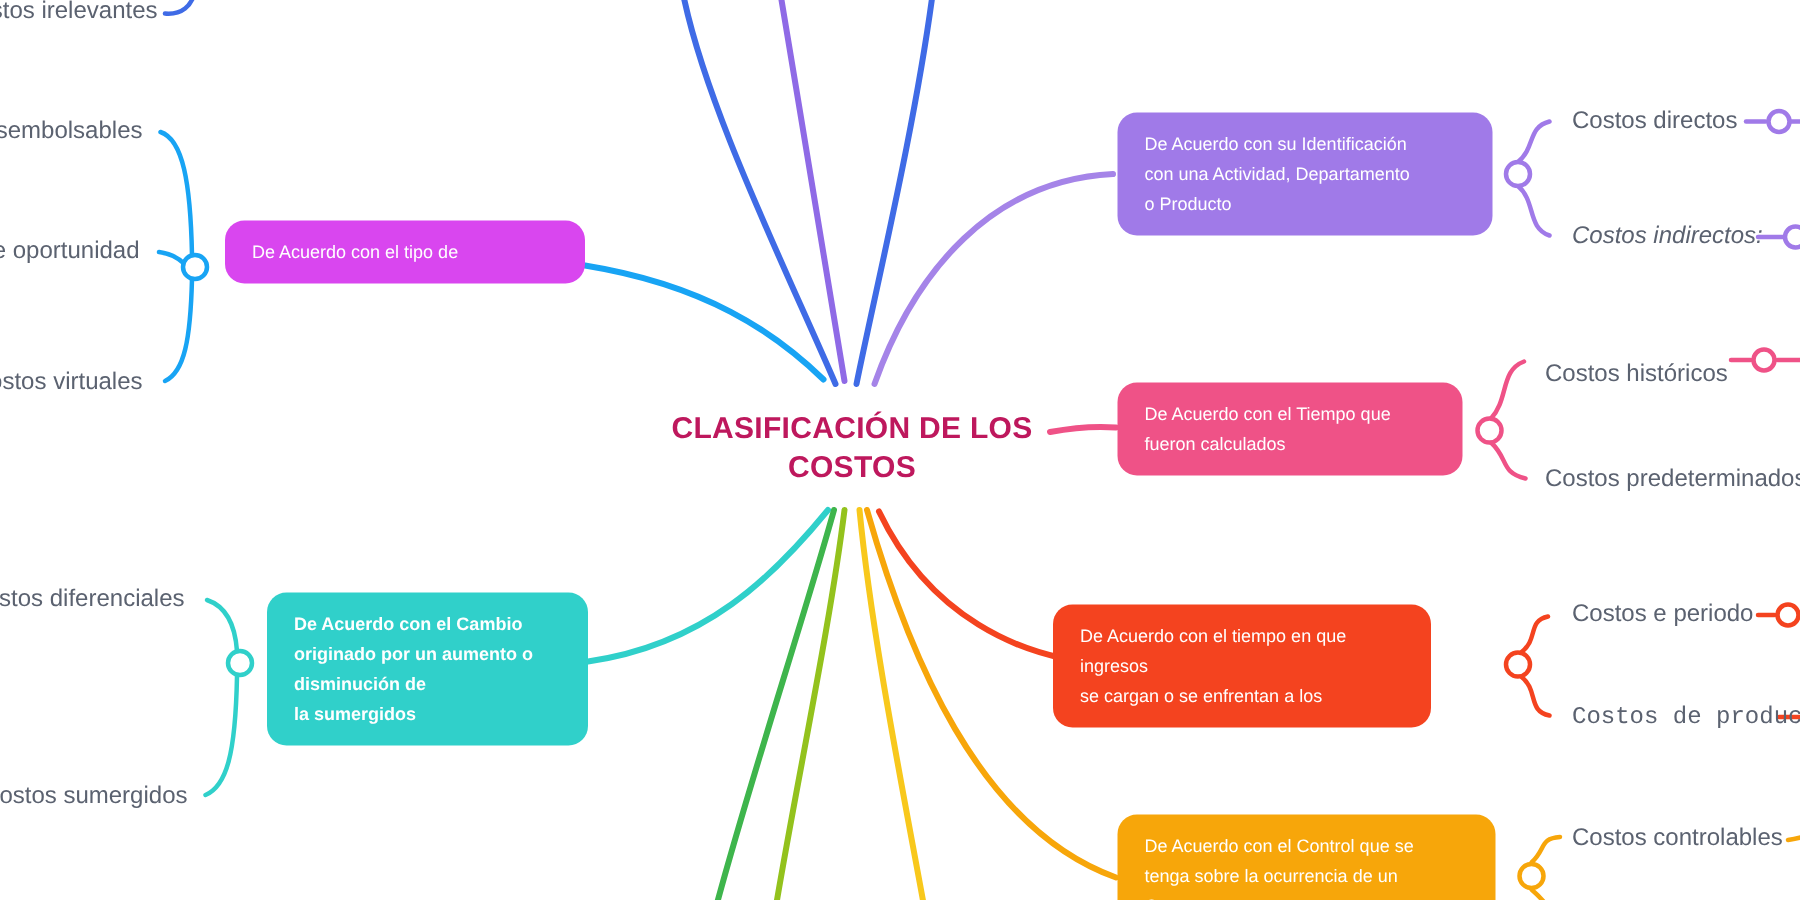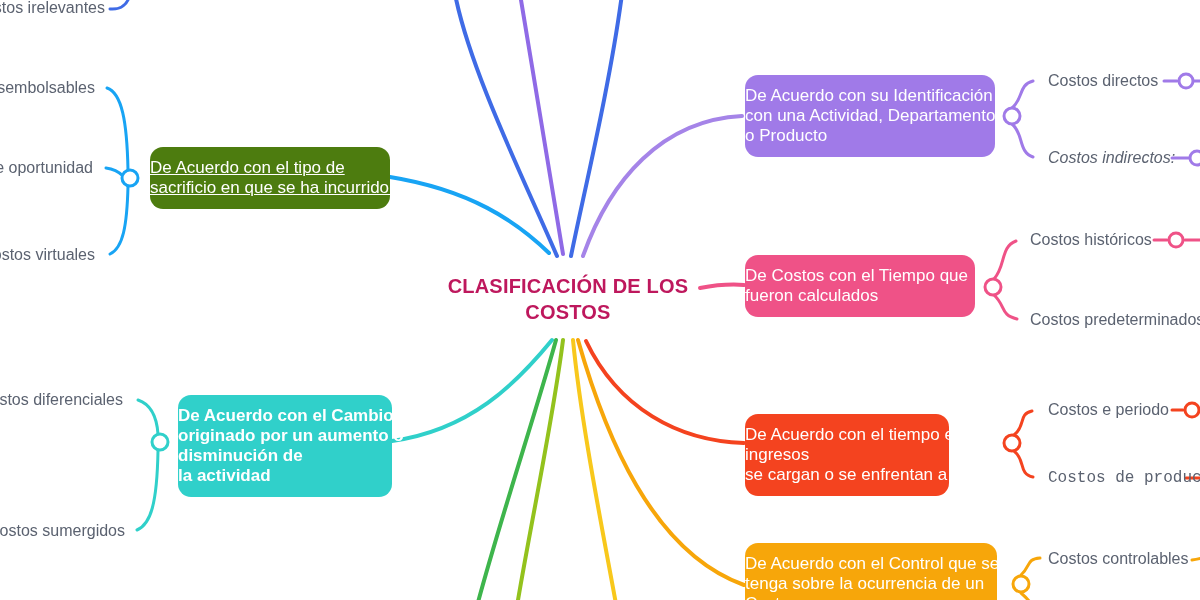--- a/index.html
+++ b/index.html
@@ -13,25 +13,25 @@
   svg.edges path{fill:none;stroke-linecap:round;}
   .w4{stroke-width:4px;} .w3{stroke-width:3px;}
   .st-royal{stroke:#3f6be6;} .st-purpleline{stroke:#8f6ae6;} .st-lpurple{stroke:#a584e8;}
   .st-blue{stroke:#18a4f4;} .st-teal{stroke:#30d0ca;} .st-green{stroke:#3eb54c;}
   .st-ygreen{stroke:#93c21d;} .st-yellow{stroke:#f8c81c;} .st-orange{stroke:#f7a60a;}
   .st-red{stroke:#f4431f;} .st-pink{stroke:#ef5287;} .st-purple{stroke:#a07ae8;}
   circle.conn{fill:#ffffff;stroke-width:3px;}
 
   .node{
     position:absolute;border-radius:13px;color:#ffffff;
-    padding:11px 0;font-size:17px;line-height:20px;
+    padding:11px 18px;font-size:12px;line-height:20px;
     box-sizing:border-box;
   }
   .node span{display:block;white-space:nowrap;}
-  .n-blue{background:#4d7c0f;text-decoration:underline;}
+  .n-blue{background:#d946ef;}
   .n-teal{background:#30d0ca;}
   .n-purple{background:#a07ae8;}
   .n-pink{background:#ef5287;}
   .n-red{background:#f4431f;}
   .n-orange{background:#f7a60a;}
 
   .root-title{
     position:absolute;left:430px;top:273px;width:276px;
     text-align:center;color:#be185d;font-weight:bold;
     font-size:20px;line-height:26px;letter-spacing:.2px;
@@ -109,61 +109,60 @@
     <circle class="conn st-red" cx="1192" cy="410" r="7"></circle>
   </svg>
 
   <div class="root-title">
     <span>CLASIFICACIÓN DE LOS</span>
     <span>COSTOS</span>
   </div>
 
   <div class="node n-blue" style="left:150px;top:147px;width:240px;">
     <span>De Acuerdo con el tipo de</span>
-    <span>sacrificio en que se ha incurrido.</span>
   </div>
 
   <div class="node n-teal" style="left:178px;top:395px;width:214px;font-weight:bold;">
     <span>De Acuerdo con el Cambio</span>
     <span>originado por un aumento o</span>
     <span>disminución de</span>
-    <span>la actividad</span>
+    <span>la sumergidos</span>
   </div>
 
   <div class="node n-purple" style="left:745px;top:75px;width:250px;">
     <span>De Acuerdo con su Identificación</span>
     <span>con una Actividad, Departamento</span>
     <span>o Producto</span>
   </div>
 
   <div class="node n-pink" style="left:745px;top:255px;width:230px;">
-    <span>De Costos con el Tiempo que</span>
+    <span>De Acuerdo con el Tiempo que</span>
     <span>fueron calculados</span>
   </div>
 
-  <div class="node n-red" style="left:745px;top:403px;width:204px;margin-top:11px;">
+  <div class="node n-red" style="left:702px;top:403px;width:252px;">
     <span>De Acuerdo con el tiempo en que</span>
     <span>ingresos</span>
     <span>se cargan o se enfrentan a los</span>
   </div>
 
   <div class="node n-orange" style="left:745px;top:543px;width:252px;">
     <span>De Acuerdo con el Control que se</span>
     <span>tenga sobre la ocurrencia de un</span>
     <span>Costo</span>
   </div>
 
   <div class="child-label align-r" style="right:1095px;top:-2px;">stos irelevantes</div>
   <div class="child-label align-r" style="right:1105px;top:78px;">esembolsables</div>
   <div class="child-label align-r" style="right:1107px;top:158px;">e oportunidad</div>
   <div class="child-label align-r" style="right:1105px;top:245px;">ostos virtuales</div>
   <div class="child-label align-r" style="right:1077px;top:390px;">ostos diferenciales</div>
   <div class="child-label align-r" style="right:1075px;top:521px;">Costos sumergidos</div>
 
   <div class="child-label" style="left:1048px;top:71px;">Costos directos</div>
   <div class="child-label" style="left:1048px;top:148px;font-style:italic;">Costos indirectos:</div>
-  <div class="child-label" style="left:1030px;top:230px;">Costos históricos</div>
+  <div class="child-label" style="left:1030px;top:240px;">Costos históricos</div>
   <div class="child-label" style="left:1030px;top:310px;">Costos predeterminados</div>
   <div class="child-label" style="left:1048px;top:400px;">Costos e periodo</div>
   <div class="child-label" style="left:1048px;top:468px;font-family:Liberation Mono, monospace;">Costos de producto</div>
   <div class="child-label" style="left:1048px;top:549px;">Costos controlables</div>
 
 </div>
 
 </body></html>

